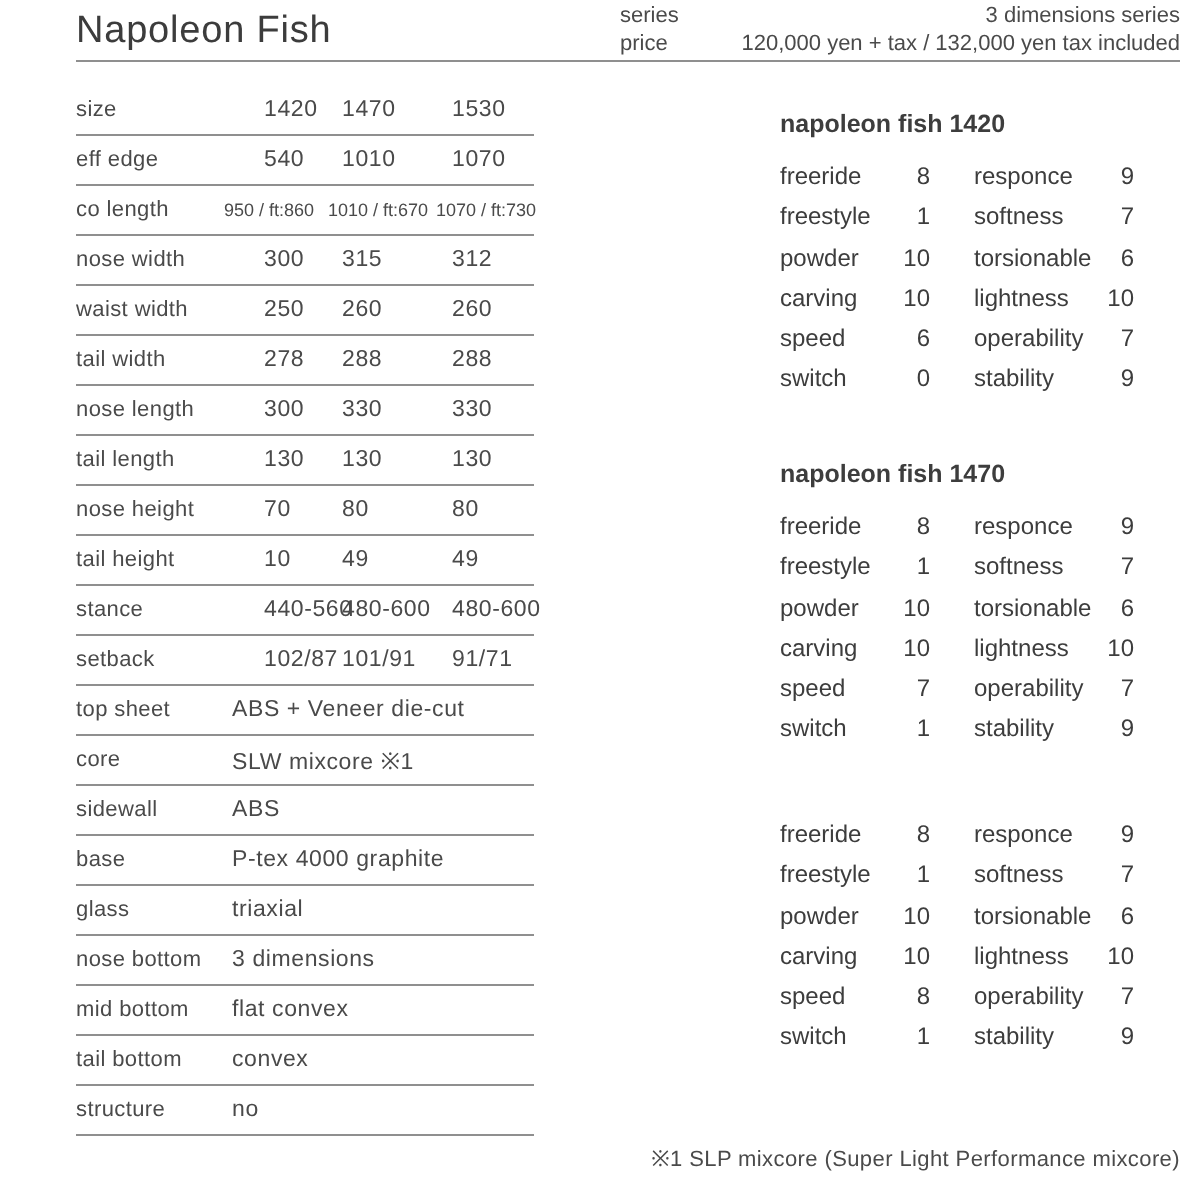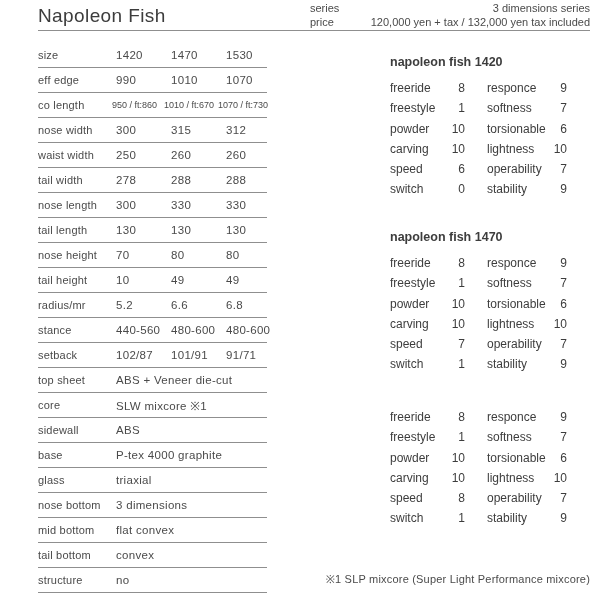--- a/index.html
+++ b/index.html
@@ -74,21 +74,21 @@
     white-space: nowrap;
   }
   .tv {
     position: absolute;
     top: 50%;
     transform: translateY(-50%);
     font-size: 11.5px;
     letter-spacing: 0.3px;
     white-space: nowrap;
   }
-  .v1 { left: 78px; }
+  .v1 { left: 94px; }
   .v2 { left: 133px; }
   .v3 { left: 188px; }
   .trow.small .tv { font-size: 9px; letter-spacing: 0; }
   .trow.small .v1 { left: 74px; }
   .trow.small .v2 { left: 126px; }
   .trow.small .v3 { left: 180px; }
   .tspan {
     position: absolute;
     left: 78px;
     top: 50%;
@@ -161,21 +161,21 @@
 
   <div class="spec-table" id="spec-table">
       <div class="trow">
         <span class="tlabel">size</span>
         <span class="tv v1">1420</span>
         <span class="tv v2">1470</span>
         <span class="tv v3">1530</span>
       </div>
       <div class="trow">
         <span class="tlabel">eff edge</span>
-        <span class="tv v1">990</span>
+        <span class="tv v1">540</span>
         <span class="tv v2">1010</span>
         <span class="tv v3">1070</span>
       </div>
       <div class="trow small">
         <span class="tlabel">co length</span>
         <span class="tv v1">950 / ft:860</span>
         <span class="tv v2">1010 / ft:670</span>
         <span class="tv v3">1070 / ft:730</span>
       </div>
       <div class="trow">
@@ -214,26 +214,20 @@
         <span class="tv v2">80</span>
         <span class="tv v3">80</span>
       </div>
       <div class="trow">
         <span class="tlabel">tail height</span>
         <span class="tv v1">10</span>
         <span class="tv v2">49</span>
         <span class="tv v3">49</span>
       </div>
       <div class="trow">
-        <span class="tlabel">radius/mr</span>
-        <span class="tv v1">5.2</span>
-        <span class="tv v2">6.6</span>
-        <span class="tv v3">6.8</span>
-      </div>
-      <div class="trow">
         <span class="tlabel">stance</span>
         <span class="tv v1">440-560</span>
         <span class="tv v2">480-600</span>
         <span class="tv v3">480-600</span>
       </div>
       <div class="trow">
         <span class="tlabel">setback</span>
         <span class="tv v1">102/87</span>
         <span class="tv v2">101/91</span>
         <span class="tv v3">91/71</span>

